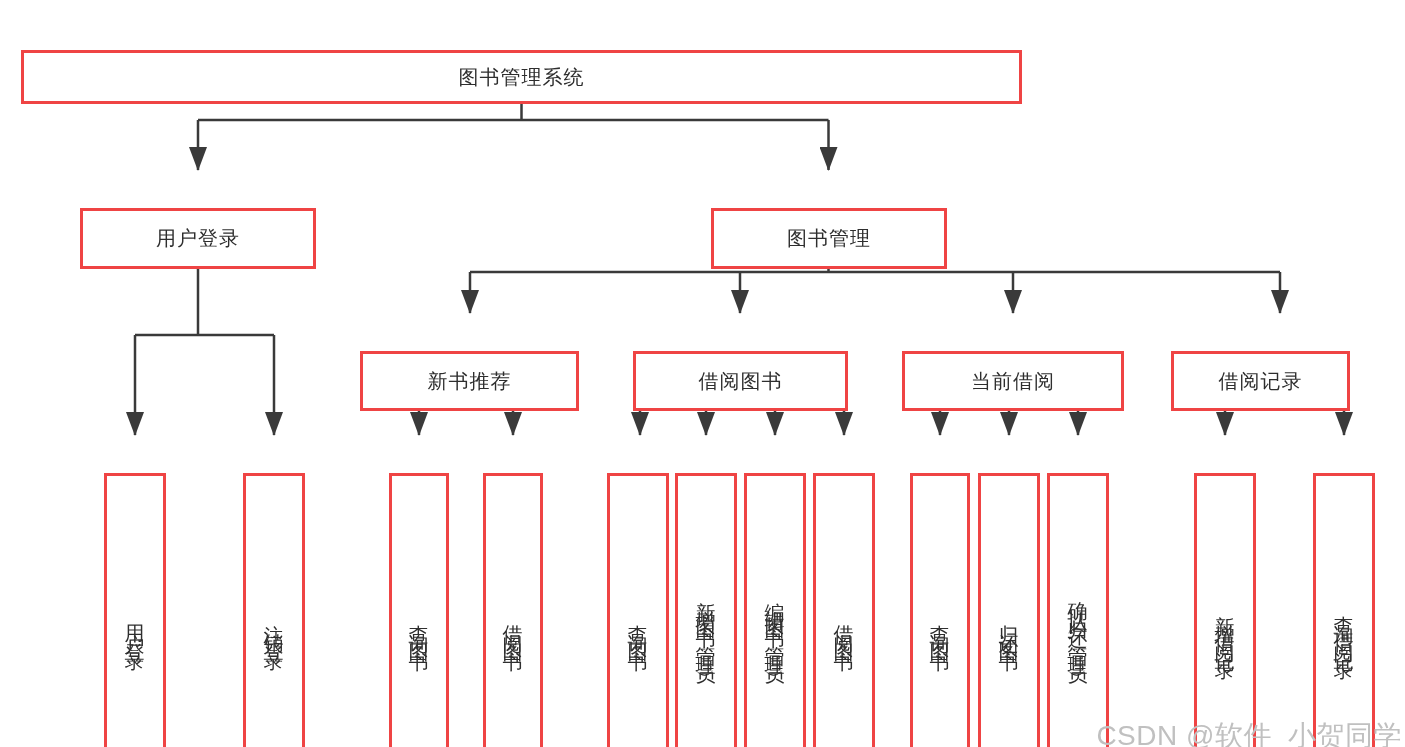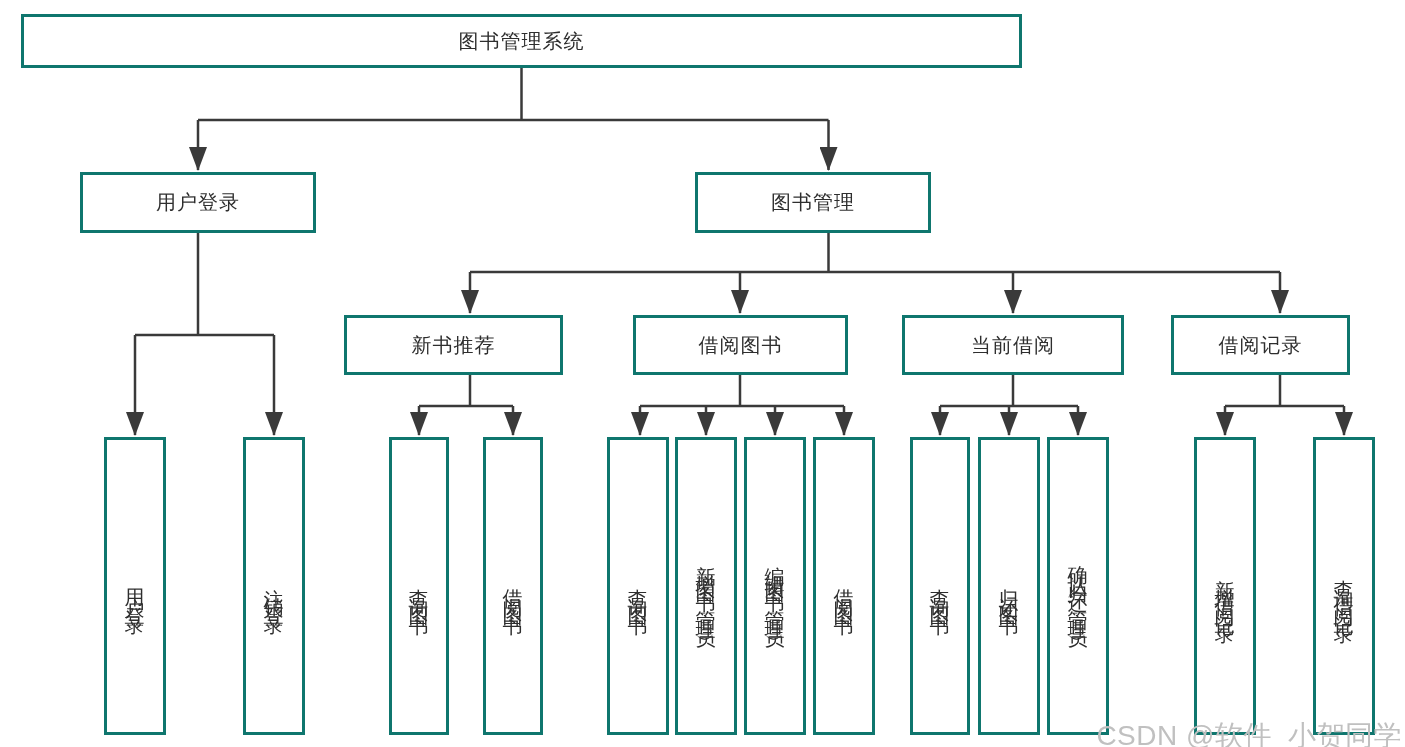--- a/index.html
+++ b/index.html
@@ -2,23 +2,24 @@
 <html lang="zh"><head>
 <meta charset="utf-8">
 <style>
   html,body{margin:0;padding:0;background:#ffffff;}
   body{font-family:"Liberation Sans","DejaVu Sans",sans-serif;}
   #stage{
     position:relative;width:1405px;height:747px;background:#ffffff;overflow:hidden;
   }
   svg.wires{position:absolute;left:0;top:0;width:1405px;height:747px;}
   .node{
-    position:absolute;background:#ffffff;border:3px solid #0f766e;
+    position:absolute;background:#ffffff;border:3px solid #ef4444;
     box-sizing:border-box;display:flex;align-items:center;justify-content:center;
     color:#2e2e2e;
+    margin-top:36px;
   }
   .hlabel{font-size:20px;letter-spacing:1px;white-space:nowrap;}
   .root{left:21px;top:14px;width:1001px;height:54px;}
   .lvl2{top:172px;width:236px;height:61px;}
   .lvl3{top:315px;height:60px;}
   .leaf{top:437px;height:298px;}
   .vtext{
     writing-mode:vertical-rl;text-orientation:mixed;
     font-size:20px;line-height:1;letter-spacing:9px;margin-bottom:-9px;
     white-space:nowrap;
@@ -81,25 +82,25 @@
     <path d="M1344 406 V435" marker-end="url(#arr)"></path>
   </svg>
 
   <div class="node root">
     <span class="hlabel">图书管理系统</span>
   </div>
 
   <div class="node lvl2" style="left:80px;">
     <span class="hlabel">用户登录</span>
   </div>
-  <div class="node lvl2" style="left:695px;">
+  <div class="node lvl2" style="left:711px;">
     <span class="hlabel">图书管理</span>
   </div>
 
-  <div class="node lvl3" style="left:344px;width:219px;align-items:center;">
+  <div class="node lvl3" style="left:360px;width:219px;align-items:center;">
     <span class="hlabel">新书推荐</span>
   </div>
   <div class="node lvl3" style="left:633px;width:215px;">
     <span class="hlabel">借阅图书</span>
   </div>
   <div class="node lvl3" style="left:902px;width:222px;text-align:right;">
     <span class="hlabel">当前借阅</span>
   </div>
   <div class="node lvl3" style="left:1171px;width:179px;">
     <span class="hlabel">借阅记录</span>

